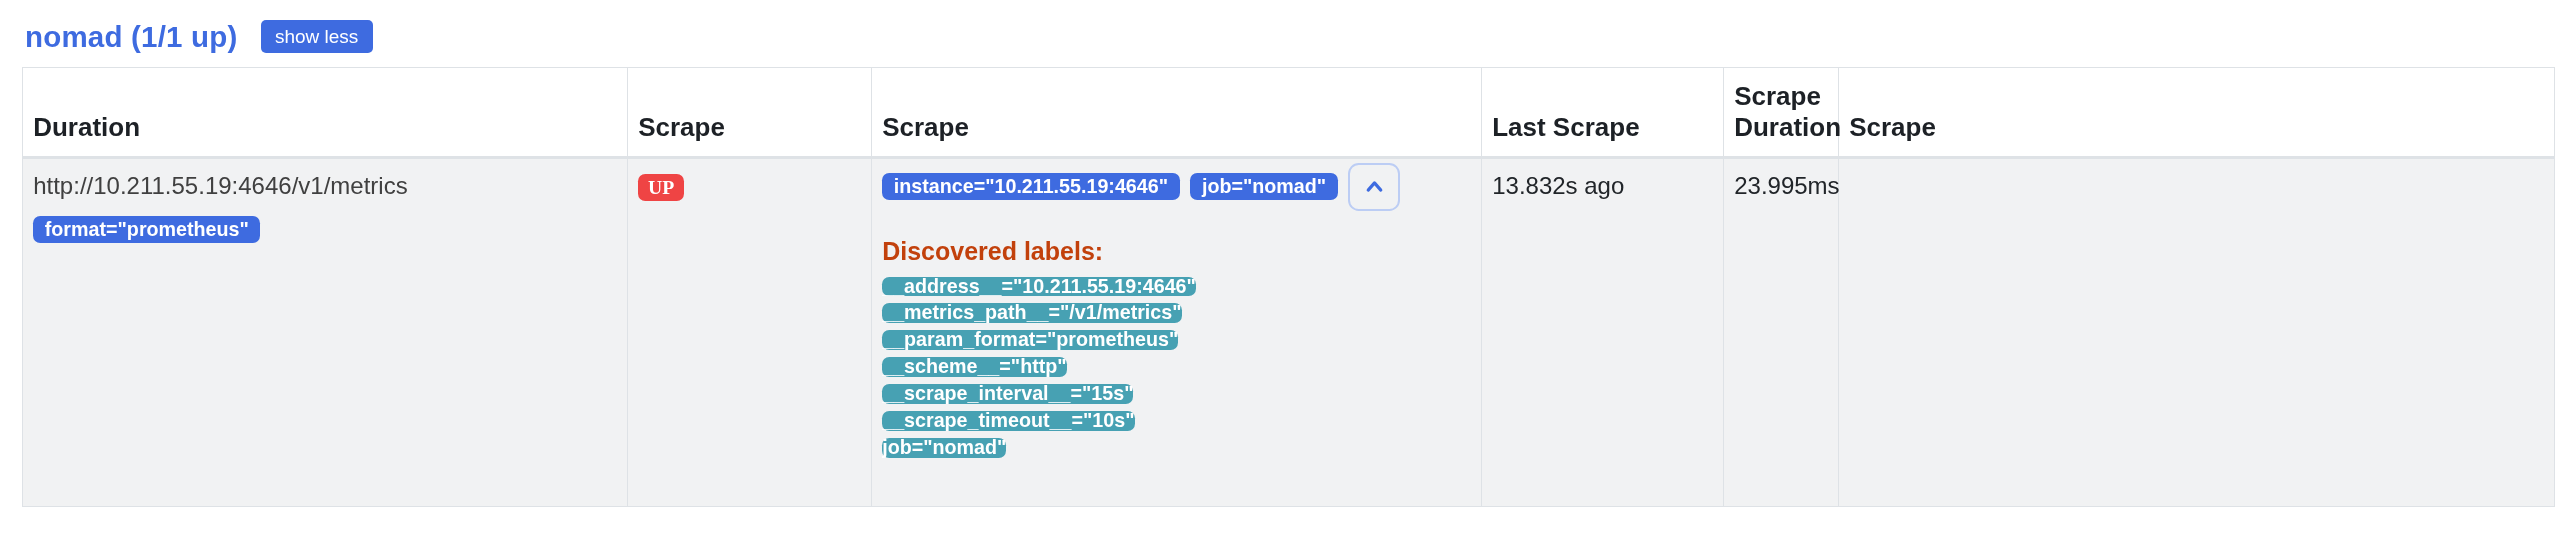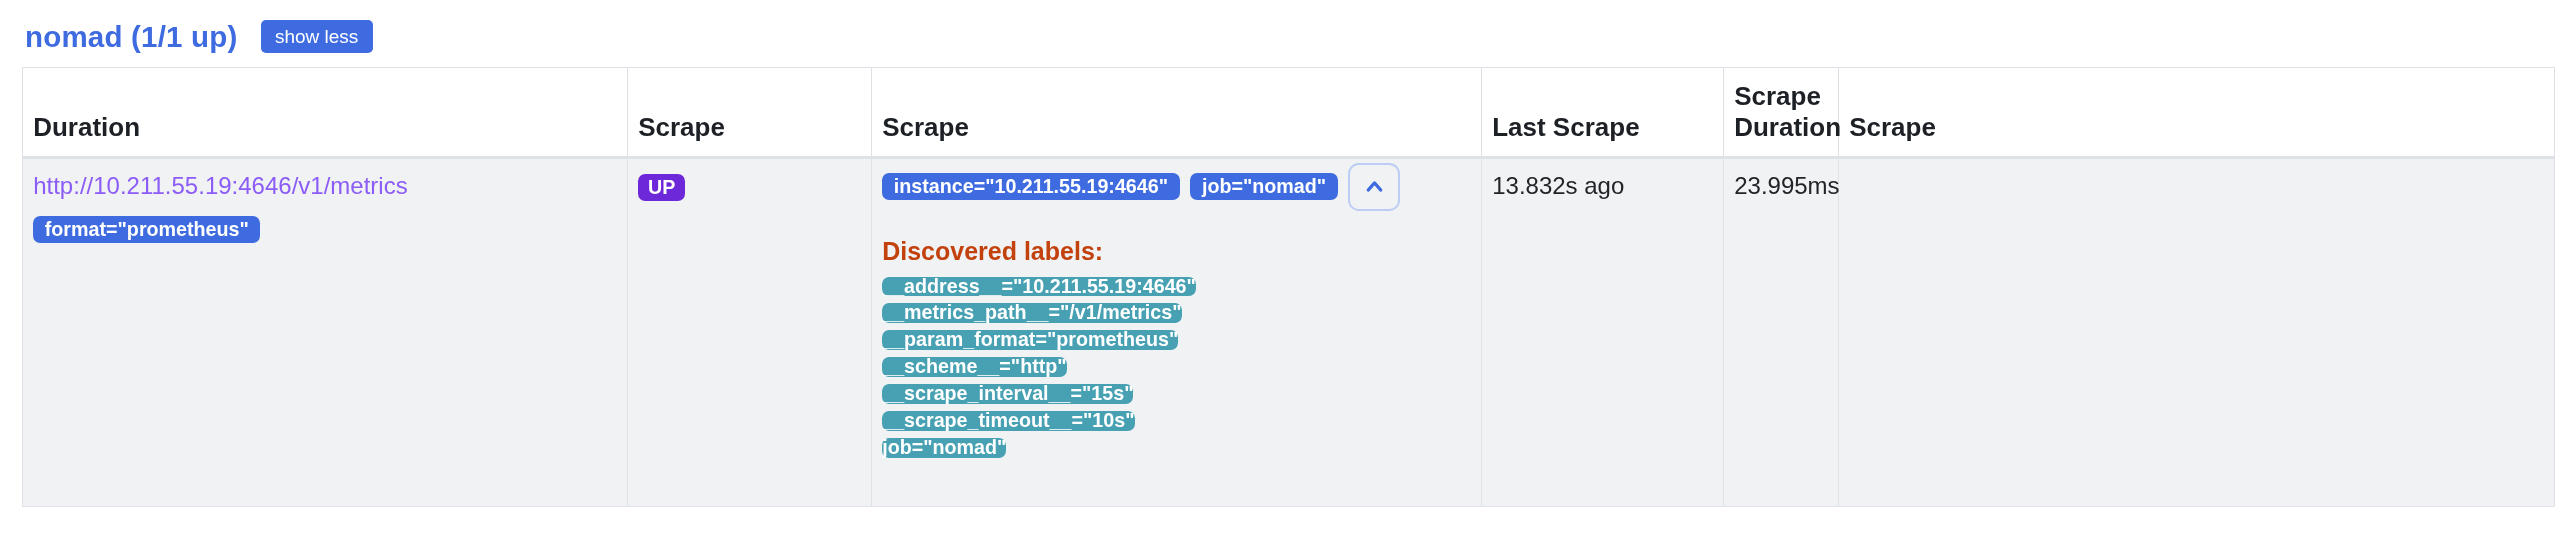--- a/index.html
+++ b/index.html
@@ -57,35 +57,35 @@
     background: #f1f2f3;
     border: 1.8px solid #dee2e6;
     vertical-align: top;
     padding: 12.5px 10.7px;
     font-size: 24px; color: #212529;
     height: 349px;
     line-height: 1.15;
   }
 
   .endpoint-link {
-    color: #8b5cf6; text-decoration: none; font-size: 24px;
+    color: #404040; text-decoration: none; font-size: 24px;
     display: inline-block;
   }
 
   .badge {
     display: inline-block;
     border-radius: 7.2px;
     padding: 3.6px 11.6px;
     font-size: 19.7px; font-weight: bold; line-height: 19.7px;
     color: #ffffff;
     white-space: nowrap;
   }
   .badge.blue { background: #3e6be0; }
   .badge.teal { background: #47a1b3; }
-  .badge.green { background: #6d28d9; padding: 3.6px 9.8px; }
+  .badge.green { background: #ef4444; padding: 3.6px 9.8px; font-family: Liberation Serif, serif; }
 
   .endpoint-param { margin-top: 14.3px; }
 
   .labels-row {
     display: flex; align-items: center; gap: 10.7px;
     margin-top: -9px; height: 48px;
   }
   .chevron-btn {
     width: 52px; height: 48px;
     border: 2.7px solid #bccdf4; border-radius: 10.7px;

